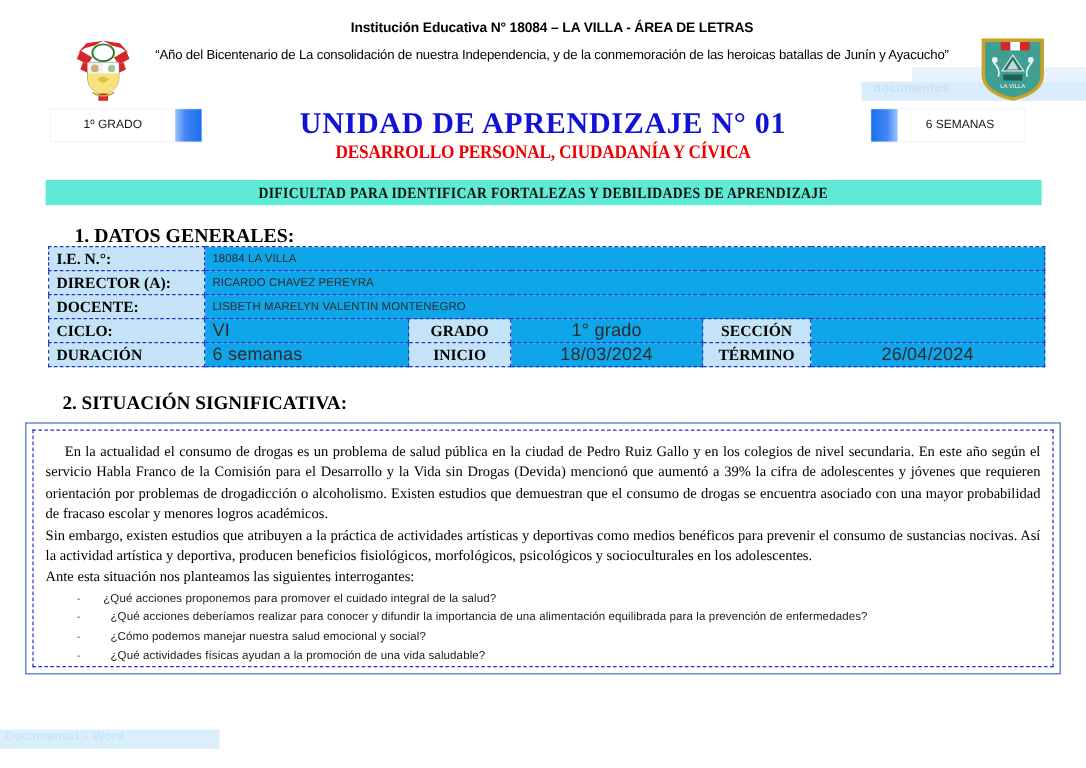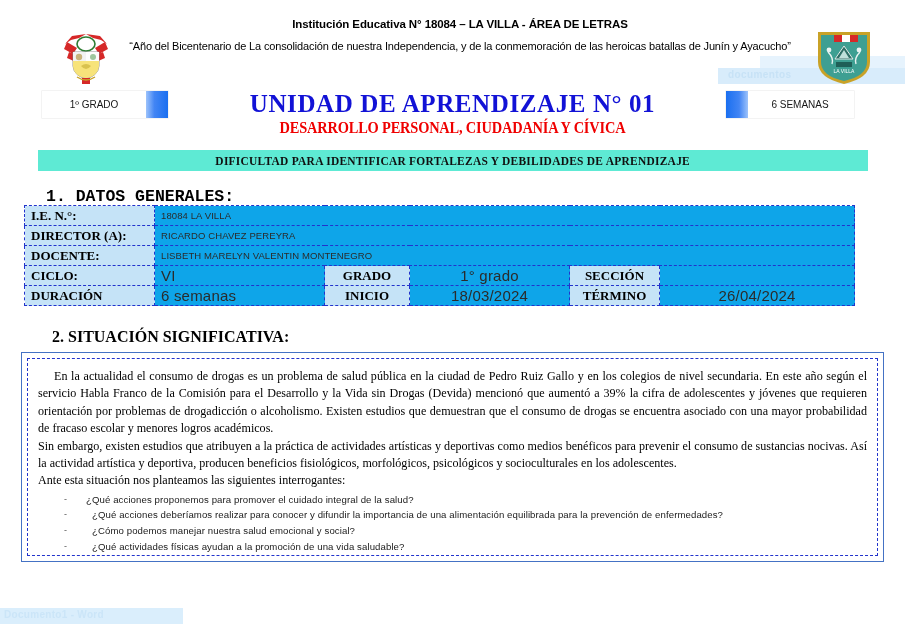--- a/index.html
+++ b/index.html
@@ -177,27 +177,27 @@
 
   
   .section-heading {
     position: absolute;
     font-family: "Liberation Serif", serif;
     font-weight: bold;
     font-size: 16.5px;
     color: #000;
     white-space: nowrap;
   }
-  .sh-1 { left: 46px; top: 187px; font-family: Liberation Mono, monospace; }
+  .sh-1 { left: 62px; top: 187px; }
   .sh-2 { left: 52px; top: 328px; font-size: 16px; }
 
   
   .dg-table {
     position: absolute;
-    left: 24px; top: 205px;
+    left: 40px; top: 205px;
     width: 830px;
     border-collapse: collapse;
     table-layout: fixed;
   }
   .dg-table td {
     border: 1.1px dashed #2233cc;
     height: 19px;
     padding: 0 0 0 6px;
     vertical-align: middle;
     font-size: 10px;

